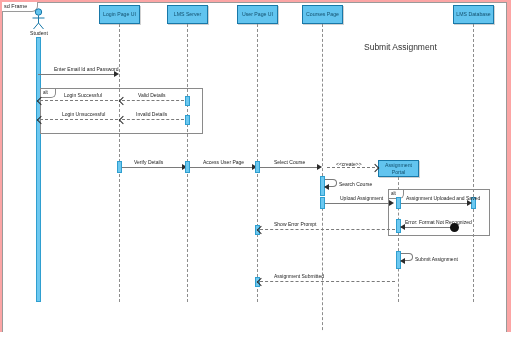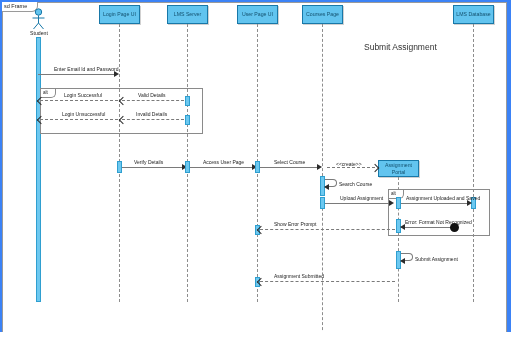--- a/index.html
+++ b/index.html
@@ -8,21 +8,21 @@
     padding: 0;
     background: #ffffff;
   }
   body {
     font-family: "Liberation Sans", sans-serif;
   }
   #canvas {
     position: relative;
     width: 511px;
     height: 332px;
-    background: #3b82f6;
+    background: #fca5a5;
     overflow: hidden;
   }
 
   
   .sd-frame {
     position: absolute;
     left: 2px;
     top: 2px;
     width: 505px;
     height: 351px;

